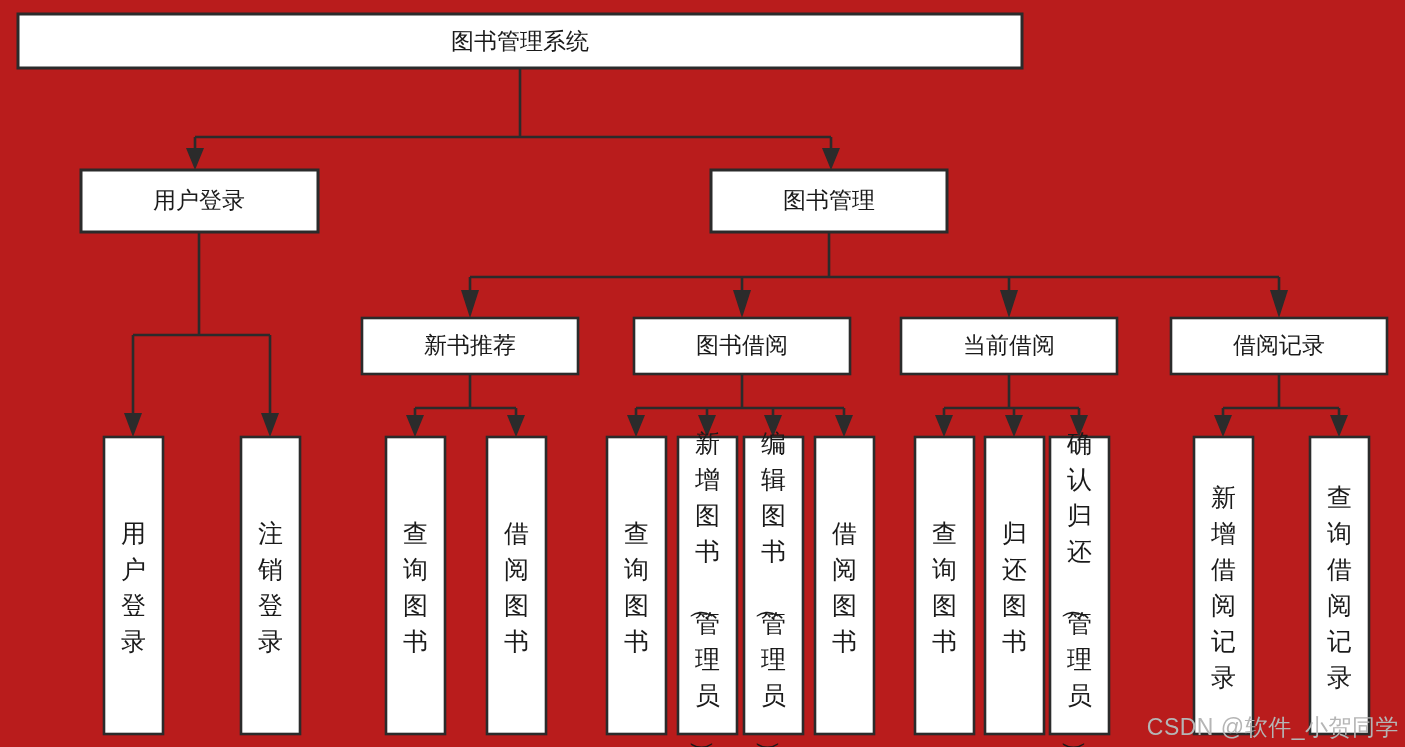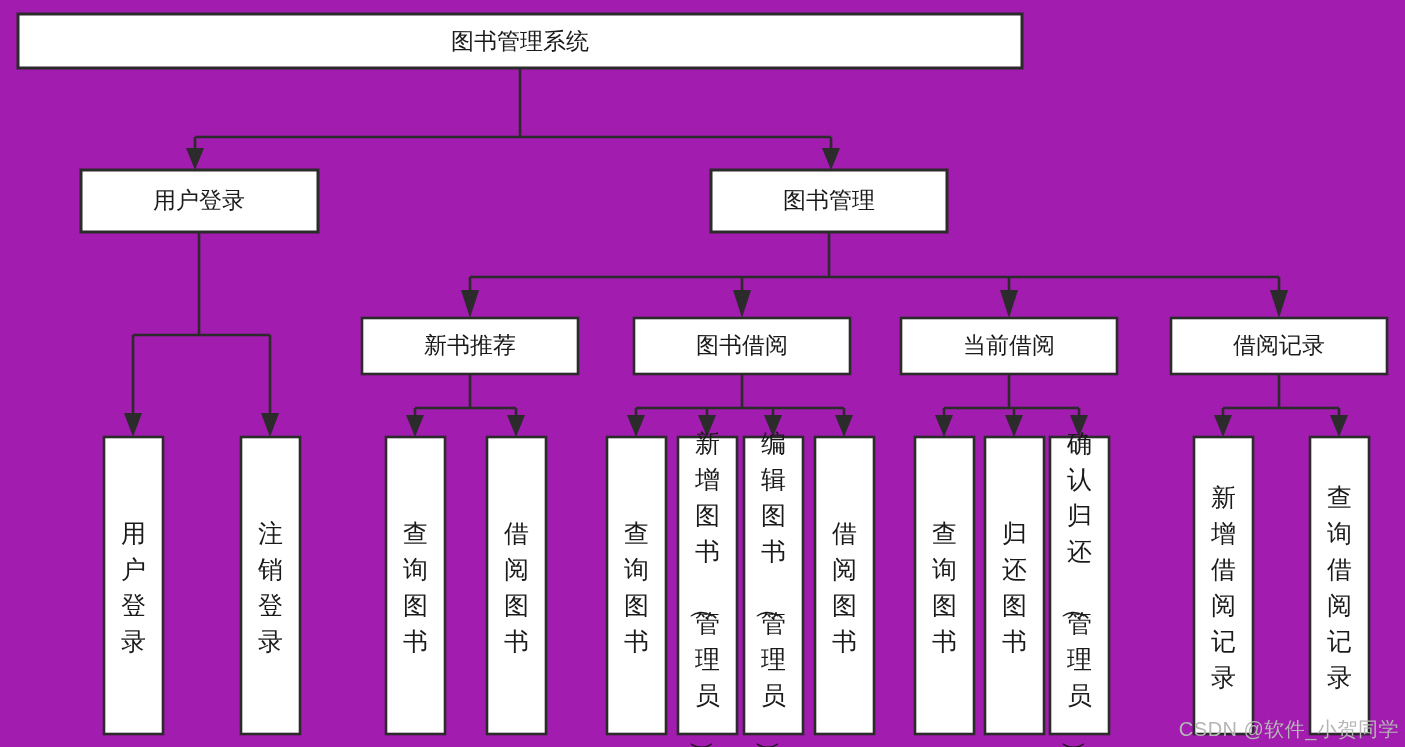--- a/index.html
+++ b/index.html
@@ -11,21 +11,21 @@
     width: 1405px;
     height: 747px;
     font-family: "Liberation Sans", "DejaVu Sans", sans-serif;
     overflow: hidden;
     position: relative;
   }
   #diagram-root {
     position: relative;
     width: 1405px;
     height: 747px;
-    background: #a21caf;
+    background: #b91c1c;
   }
   svg#flow {
     position: absolute;
     top: 0;
     left: 0;
     width: 1405px;
     height: 747px;
     display: block;
   }
   .node-rect {
@@ -56,21 +56,21 @@
     font-family: "Liberation Sans", "DejaVu Sans", sans-serif;
     font-size: 25px;
     fill: #1a1a1a;
     text-anchor: middle;
   }
   .watermark {
     position: absolute;
     right: 6px;
     bottom: 4px;
     font-family: "Liberation Sans", "DejaVu Sans", sans-serif;
-    font-size: 20px;
+    font-size: 23px;
     color: #b5b5b5;
     letter-spacing: 0.5px;
     white-space: nowrap;
     user-select: none;
   }
 </style>
 </head>
 <body>
 
 <div id="diagram-root">

